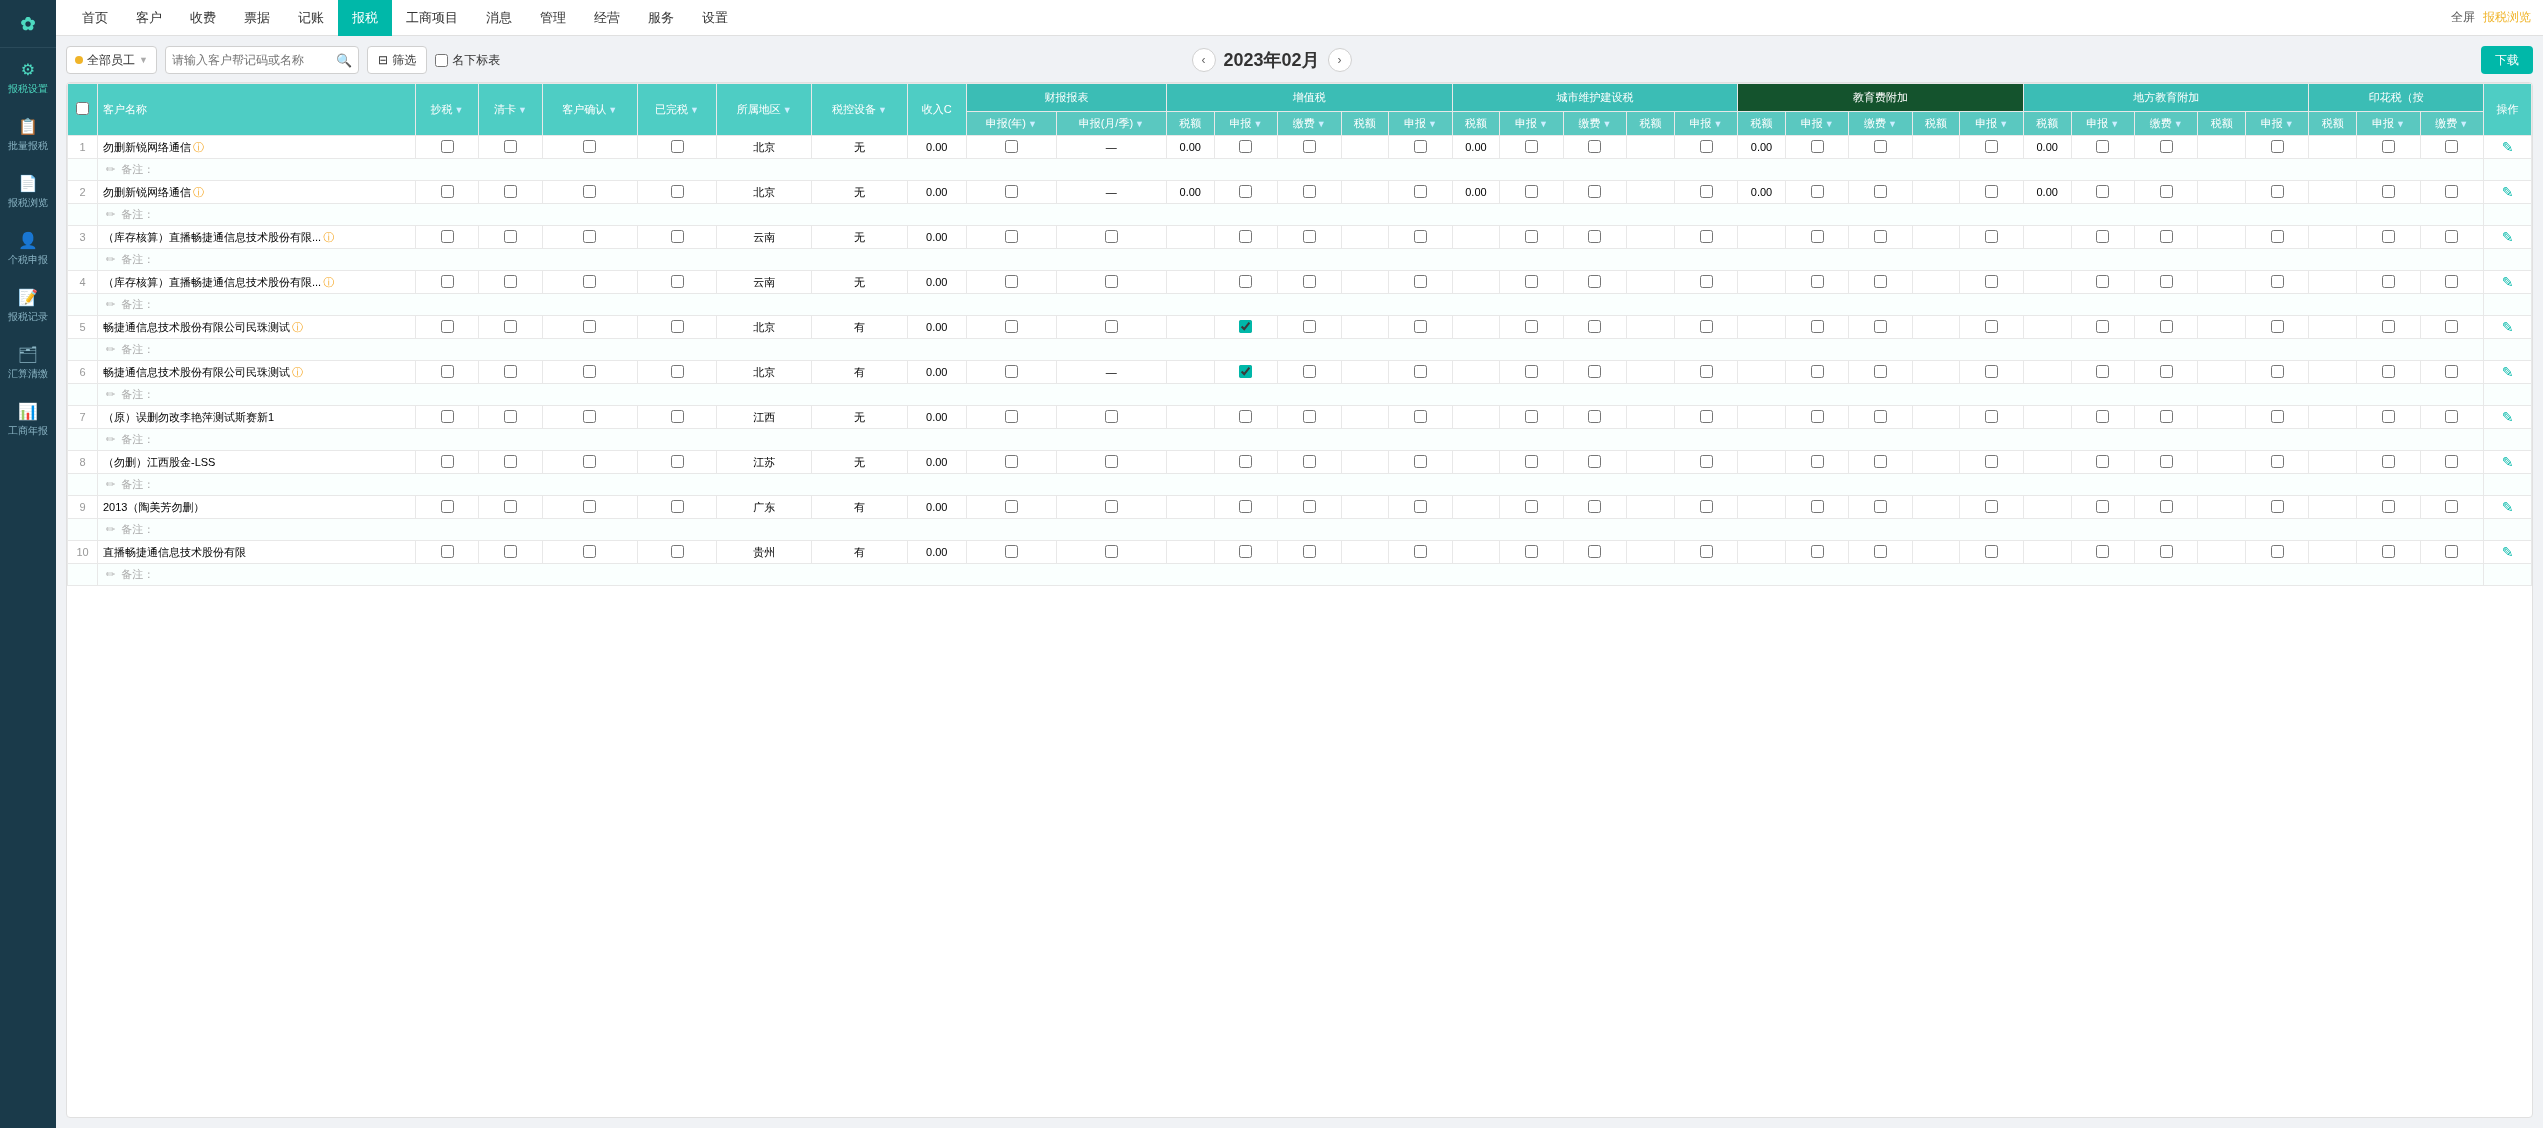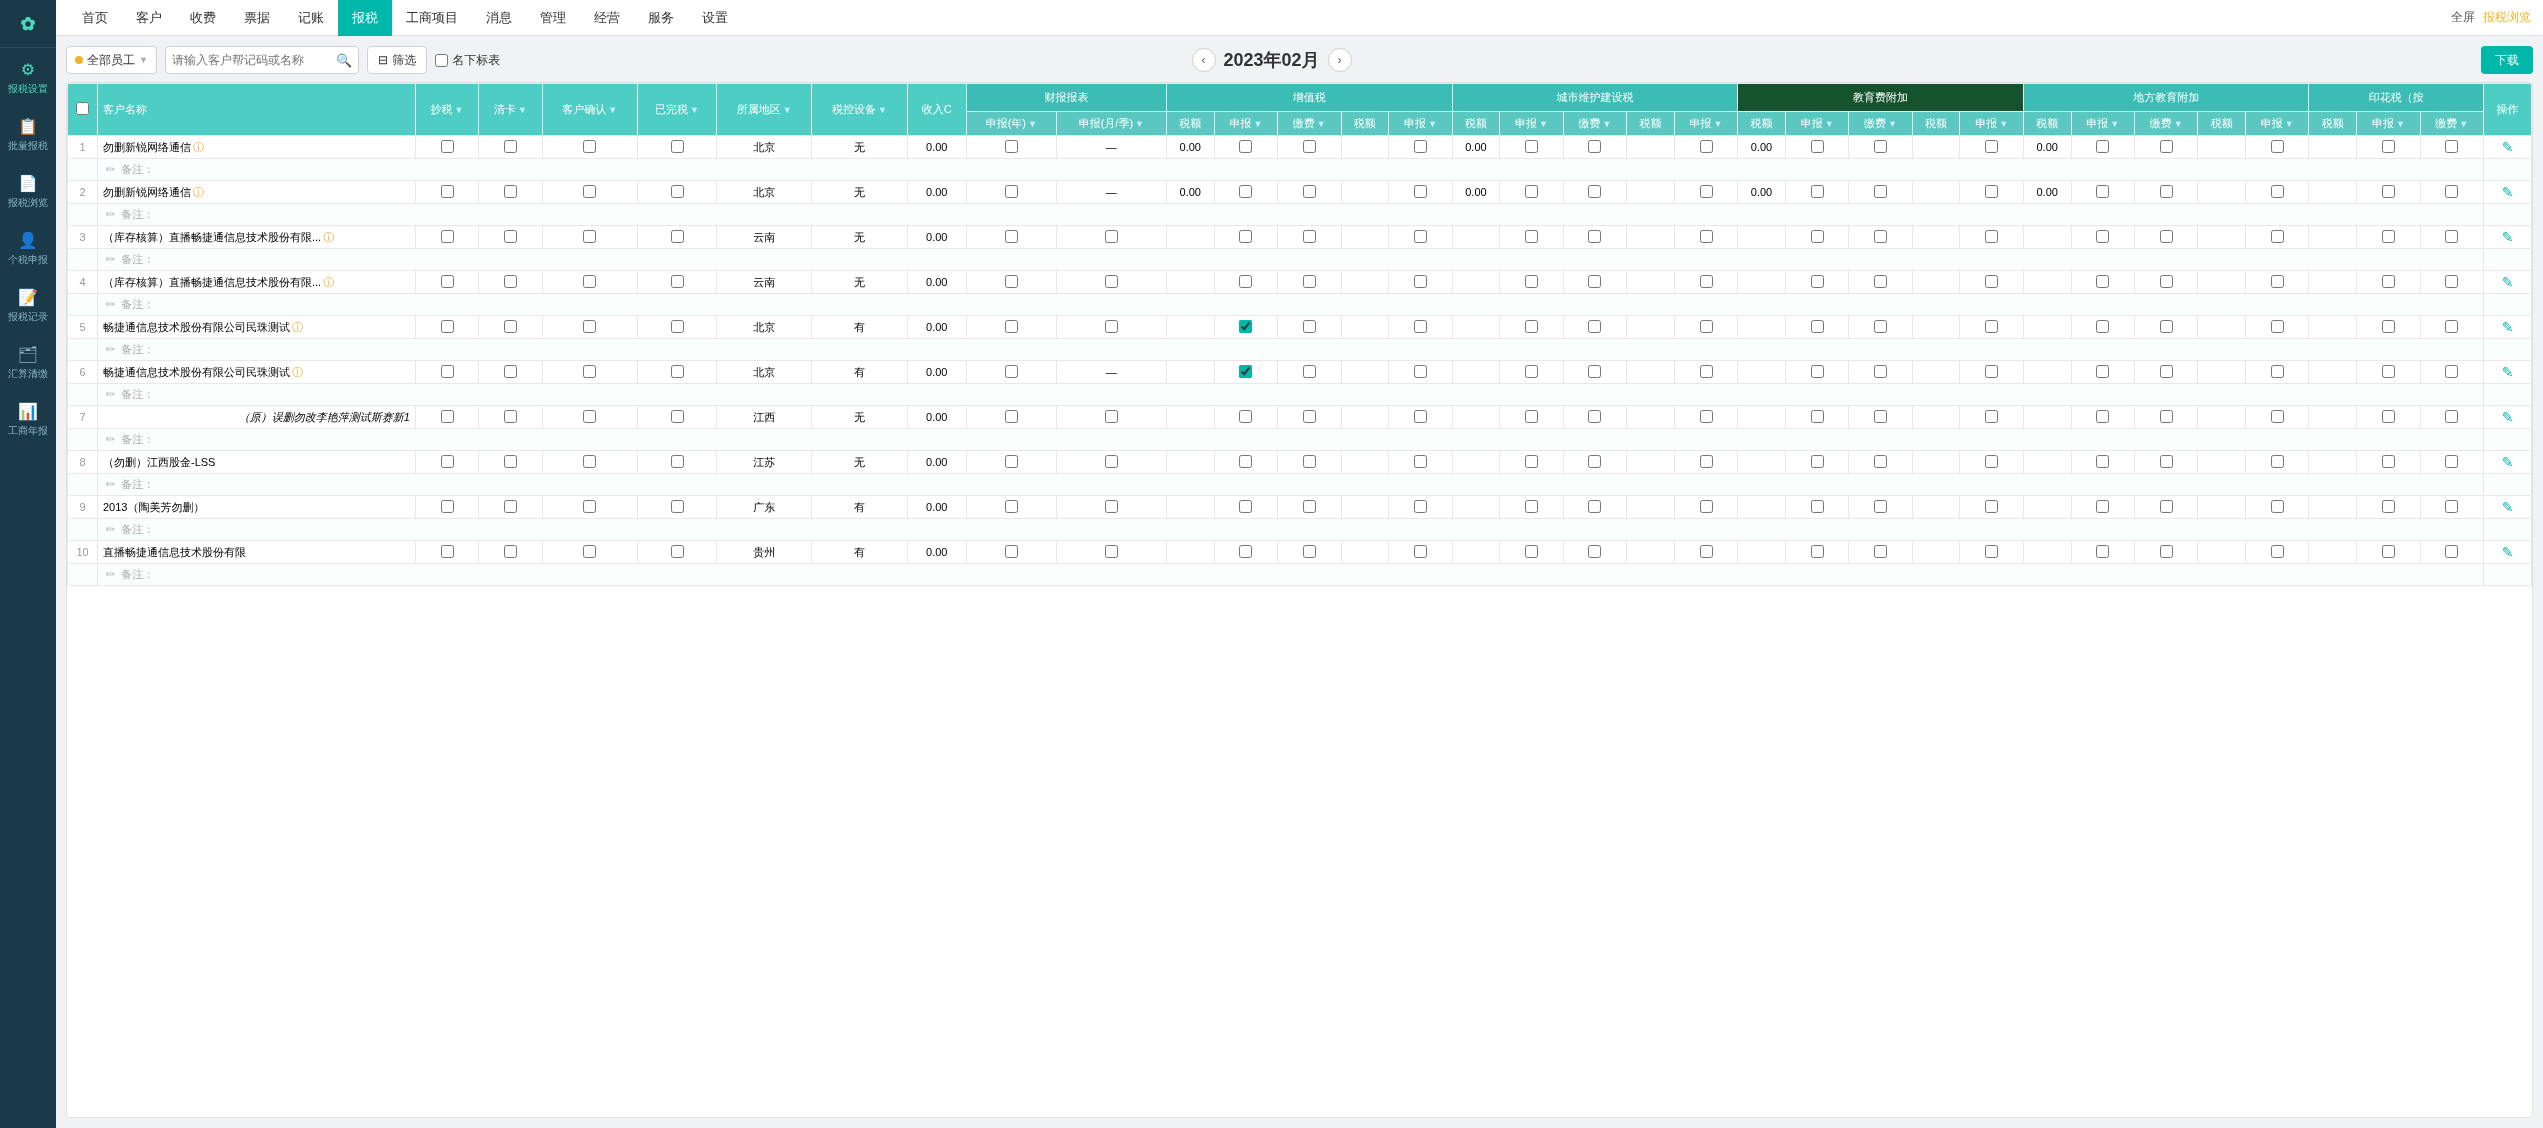--- a/index.html
+++ b/index.html
@@ -668,21 +668,21 @@
               <tr style="background: rgb(250, 255, 254);">
     <td style="color:#eee;">&nbsp;</td>
     <td colspan="33" style="text-align:left;color:#aaa;font-size:11px;padding-left:8px;">
       <span style="color:#aaa;margin-right:3px;">✏</span>
       <span>备注：</span>
     </td>
     <td></td>
   </tr>
               <tr>
     <td style="color:#999;">7</td>
-    <td style="text-align:right;max-width:220px;overflow:hidden;text-overflow:ellipsis;font-style:italic;">
+    <td style="text-align:left;max-width:220px;overflow:hidden;text-overflow:ellipsis;">
       <span>（原）误删勿改李艳萍测试斯赛新1</span>
     </td>
     <td><input type="checkbox" style=""></td>
     <td><input type="checkbox" style=""></td>
     <td><input type="checkbox" style=""></td>
     <td><input type="checkbox" style=""></td>
     <td>江西</td>
     <td>无</td>
     <td>0.00</td>
     <td><input type="checkbox" style=""></td>

